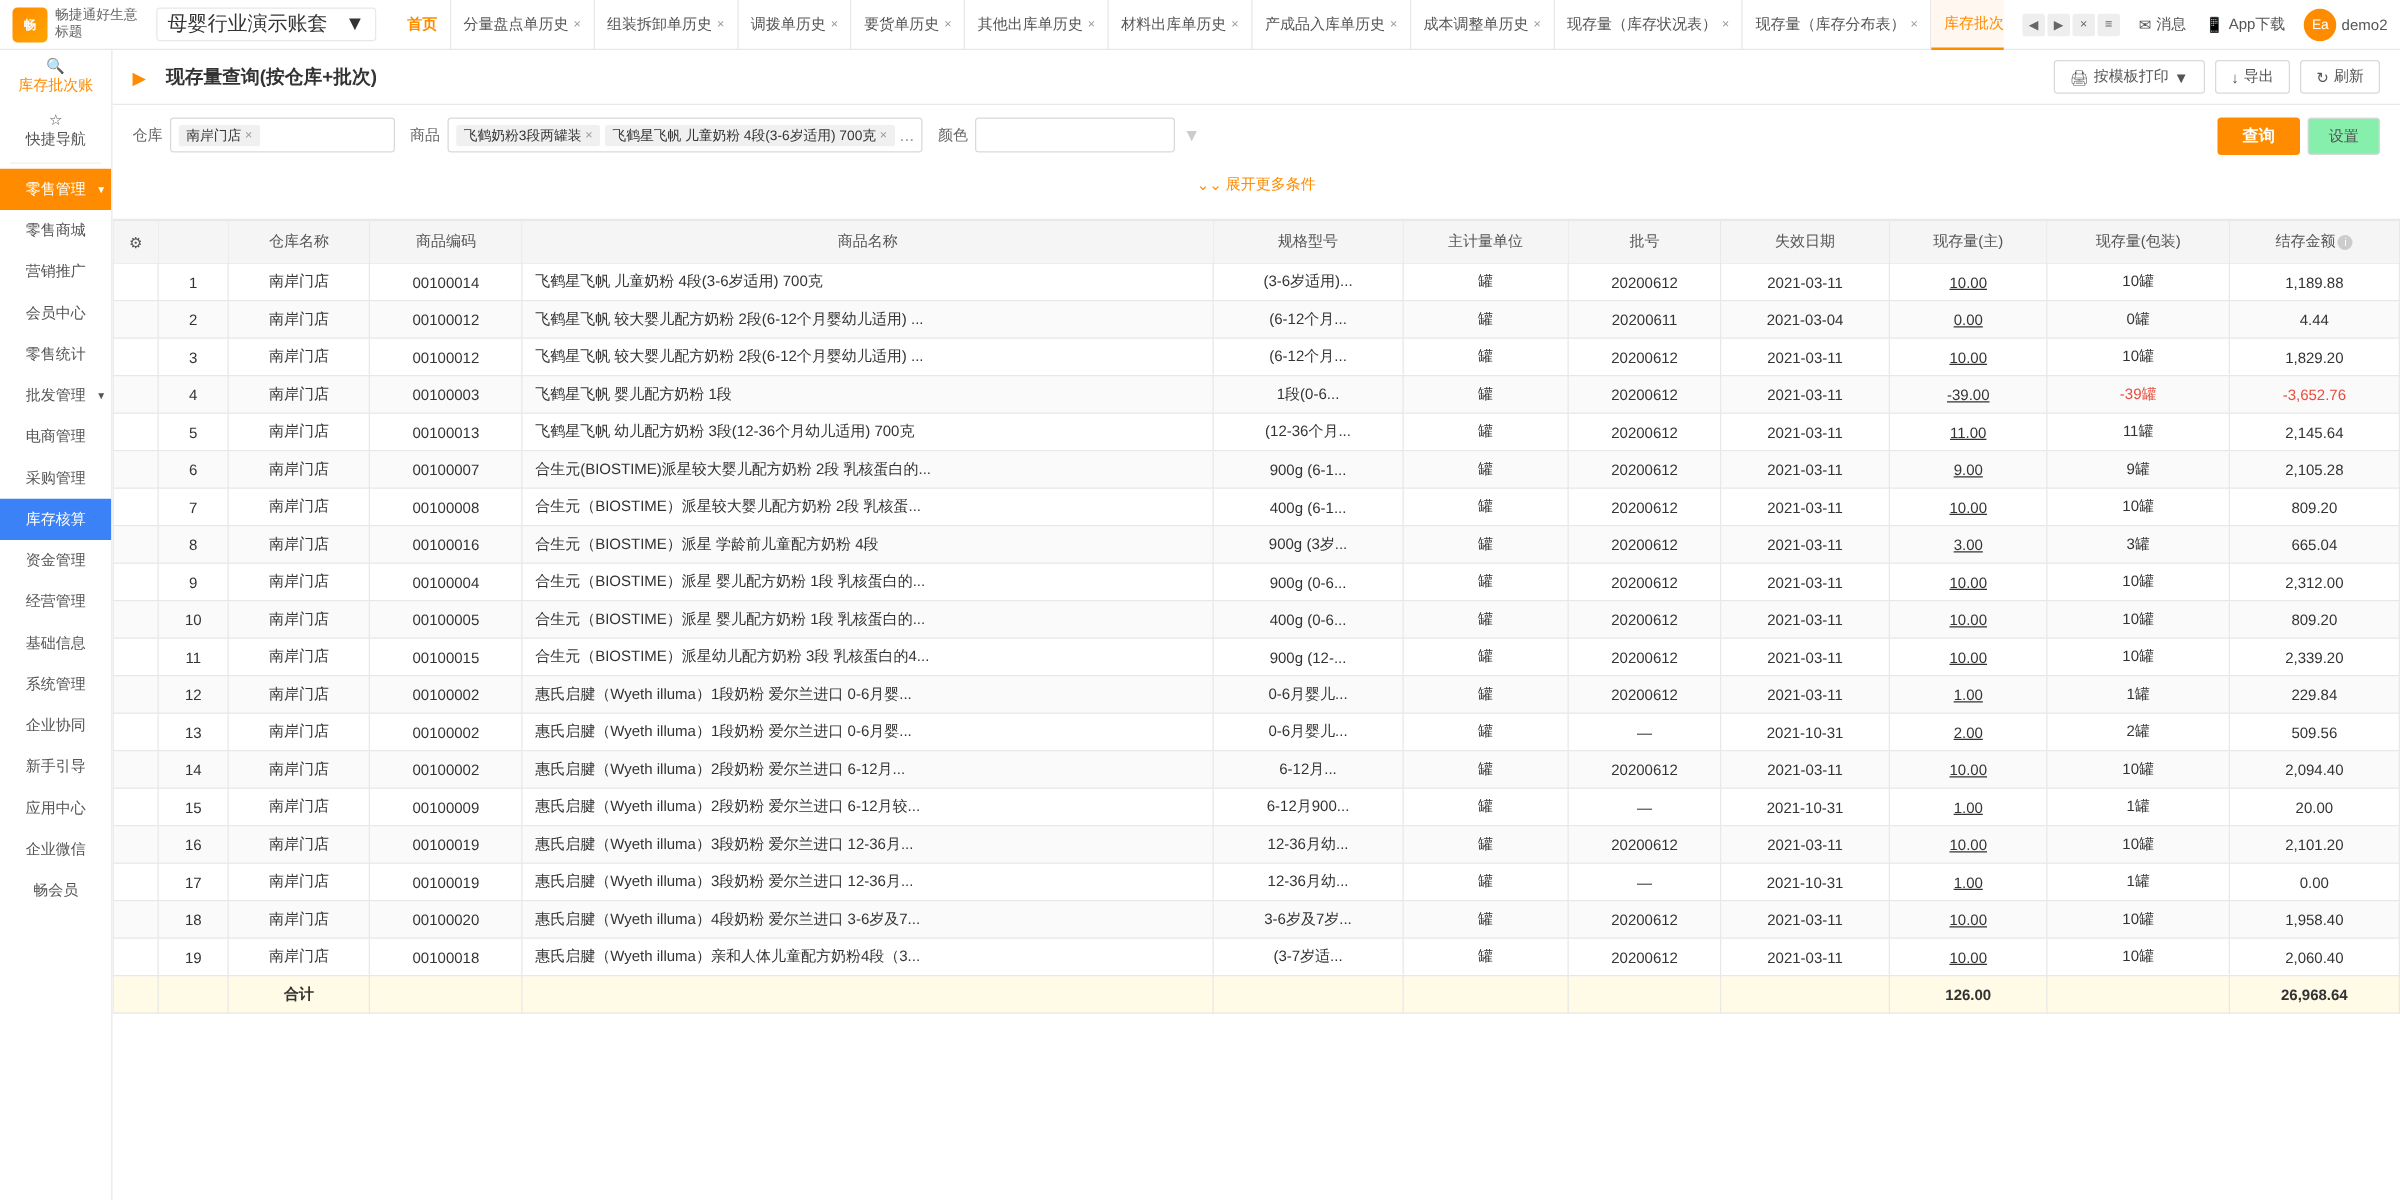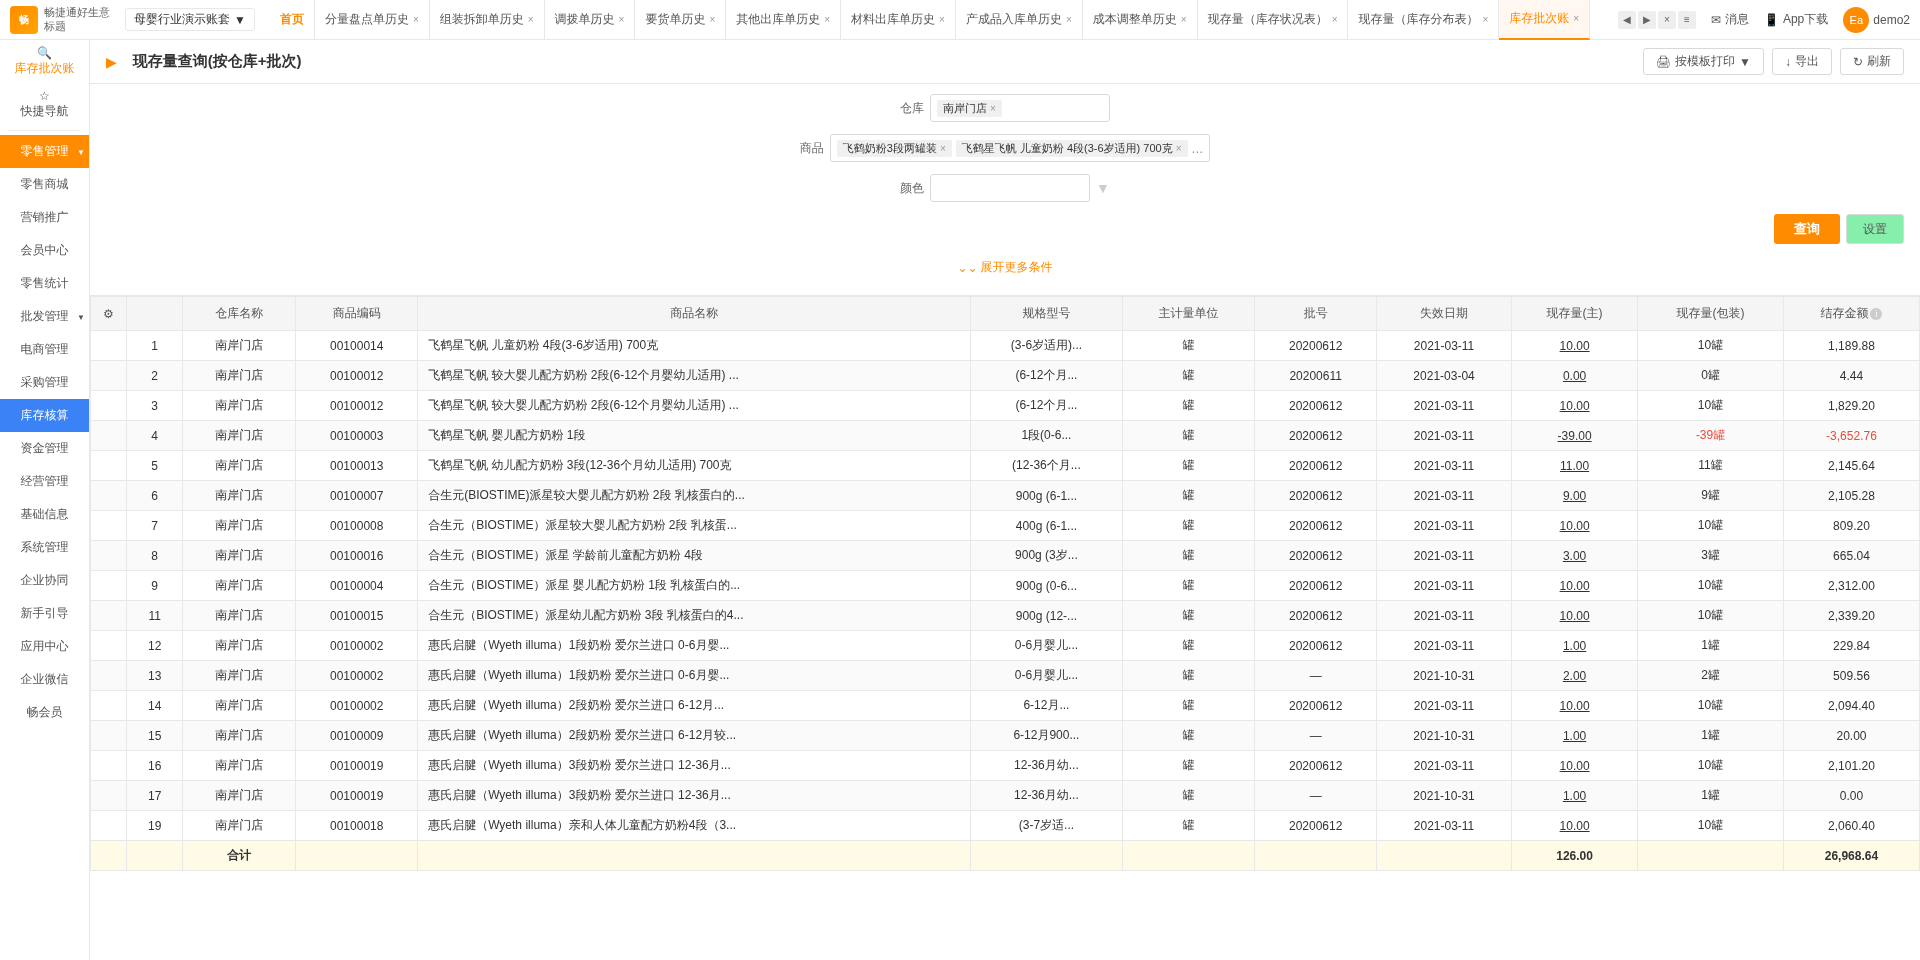--- a/index.html
+++ b/index.html
@@ -56,38 +56,38 @@
     .td-bold { font-weight: bold; }
     .total-row td { background: #fffbe6; font-weight: bold; }
     .info-icon { display: inline-block; width: 12px; height: 12px; background: #ccc; border-radius: 50%; text-align: center; line-height: 12px; font-size: 9px; color: white; cursor: pointer; margin-left: 2px; }
 
     .tag-filter { display: flex; align-items: center; gap: 4px; border: 1px solid #d9d9d9; border-radius: 3px; padding: 2px 6px; height: 28px; min-width: 180px; flex-wrap: wrap; max-width: 450px; }
     .ellipsis-btn { color: #999; cursor: pointer; font-size: 14px; }
     .query-btn { background: #ff8c00; color: white; border: none; padding: 6px 20px; border-radius: 3px; cursor: pointer; font-size: 13px; font-weight: bold; }
     .setting-btn { background: #86efac; color: #555; border: 1px solid #d9d9d9; padding: 4px 16px; border-radius: 3px; cursor: pointer; font-size: 12px; }
 
     .filter-section { background: #fff; padding: 10px 16px; border-bottom: 1px solid #e8e8e8; }
-    .filter-main-row { display: flex; align-items: center; gap: 12px; flex-direction: column; }
+    .filter-main-row { display: flex; align-items: flex-start; gap: 12px; }
     .filter-group { display: flex; align-items: center; gap: 6px; }
   </style>
 </head>
 <body>
 
 <div class="top-bar">
   <div class="logo-area">
     <div class="logo-icon">
       <span>畅</span>
     </div>
     <div class="logo-text">
       <div>畅捷通好生意</div>
       <div>标题</div>
     </div>
   </div>
 
-  <div style="display:flex;align-items:center;gap:4px;border:1px solid #e8e8e8;border-radius:3px;padding:2px 8px;cursor:pointer;font-size:12px;">
+  <div style="display:flex;align-items:center;gap:14px;border:1px solid #e8e8e8;border-radius:3px;padding:2px 8px;cursor:pointer;font-size:16px;">
     <span>母婴行业演示账套</span>
     <span>▼</span>
   </div>
 
   <div class="top-tabs">
     <div class="top-tab tab-home">首页</div>
     <div class="top-tab">分量盘点单历史 <span class="close-x">×</span></div>
     <div class="top-tab">组装拆卸单历史 <span class="close-x">×</span></div>
     <div class="top-tab">调拨单历史 <span class="close-x">×</span></div>
     <div class="top-tab">要货单历史 <span class="close-x">×</span></div>
@@ -410,20 +410,34 @@
       <td>900g (0-6...</td>
       <td>罐</td>
       <td>20200612</td>
       <td>2021-03-11</td>
       <td class=""><span class="td-underline">10.00</span></td>
       <td class="">10罐</td>
       <td class="">2,312.00</td>
     </tr>
             <tr>
       <td></td>
+      <td>10</td>
+      <td>南岸门店</td>
+      <td>00100005</td>
+      <td class="td-left">合生元（BIOSTIME）派星 婴儿配方奶粉 1段 乳核蛋白的...</td>
+      <td>400g (0-6...</td>
+      <td>罐</td>
+      <td>20200612</td>
+      <td>2021-03-11</td>
+      <td class=""><span class="td-underline">10.00</span></td>
+      <td class="">10罐</td>
+      <td class="">809.20</td>
+    </tr>
+            <tr>
+      <td></td>
       <td>11</td>
       <td>南岸门店</td>
       <td>00100015</td>
       <td class="td-left">合生元（BIOSTIME）派星幼儿配方奶粉 3段 乳核蛋白的4...</td>
       <td>900g (12-...</td>
       <td>罐</td>
       <td>20200612</td>
       <td>2021-03-11</td>
       <td class=""><span class="td-underline">10.00</span></td>
       <td class="">10罐</td>
@@ -508,20 +522,34 @@
       <td>12-36月幼...</td>
       <td>罐</td>
       <td>—</td>
       <td>2021-10-31</td>
       <td class=""><span class="td-underline">1.00</span></td>
       <td class="">1罐</td>
       <td class="">0.00</td>
     </tr>
             <tr>
       <td></td>
+      <td>18</td>
+      <td>南岸门店</td>
+      <td>00100020</td>
+      <td class="td-left">惠氏启腱（Wyeth illuma）4段奶粉 爱尔兰进口 3-6岁及7...</td>
+      <td>3-6岁及7岁...</td>
+      <td>罐</td>
+      <td>20200612</td>
+      <td>2021-03-11</td>
+      <td class=""><span class="td-underline">10.00</span></td>
+      <td class="">10罐</td>
+      <td class="">1,958.40</td>
+    </tr>
+            <tr>
+      <td></td>
       <td>19</td>
       <td>南岸门店</td>
       <td>00100018</td>
       <td class="td-left">惠氏启腱（Wyeth illuma）亲和人体儿童配方奶粉4段（3...</td>
       <td>(3-7岁适...</td>
       <td>罐</td>
       <td>20200612</td>
       <td>2021-03-11</td>
       <td class=""><span class="td-underline">10.00</span></td>
       <td class="">10罐</td>

